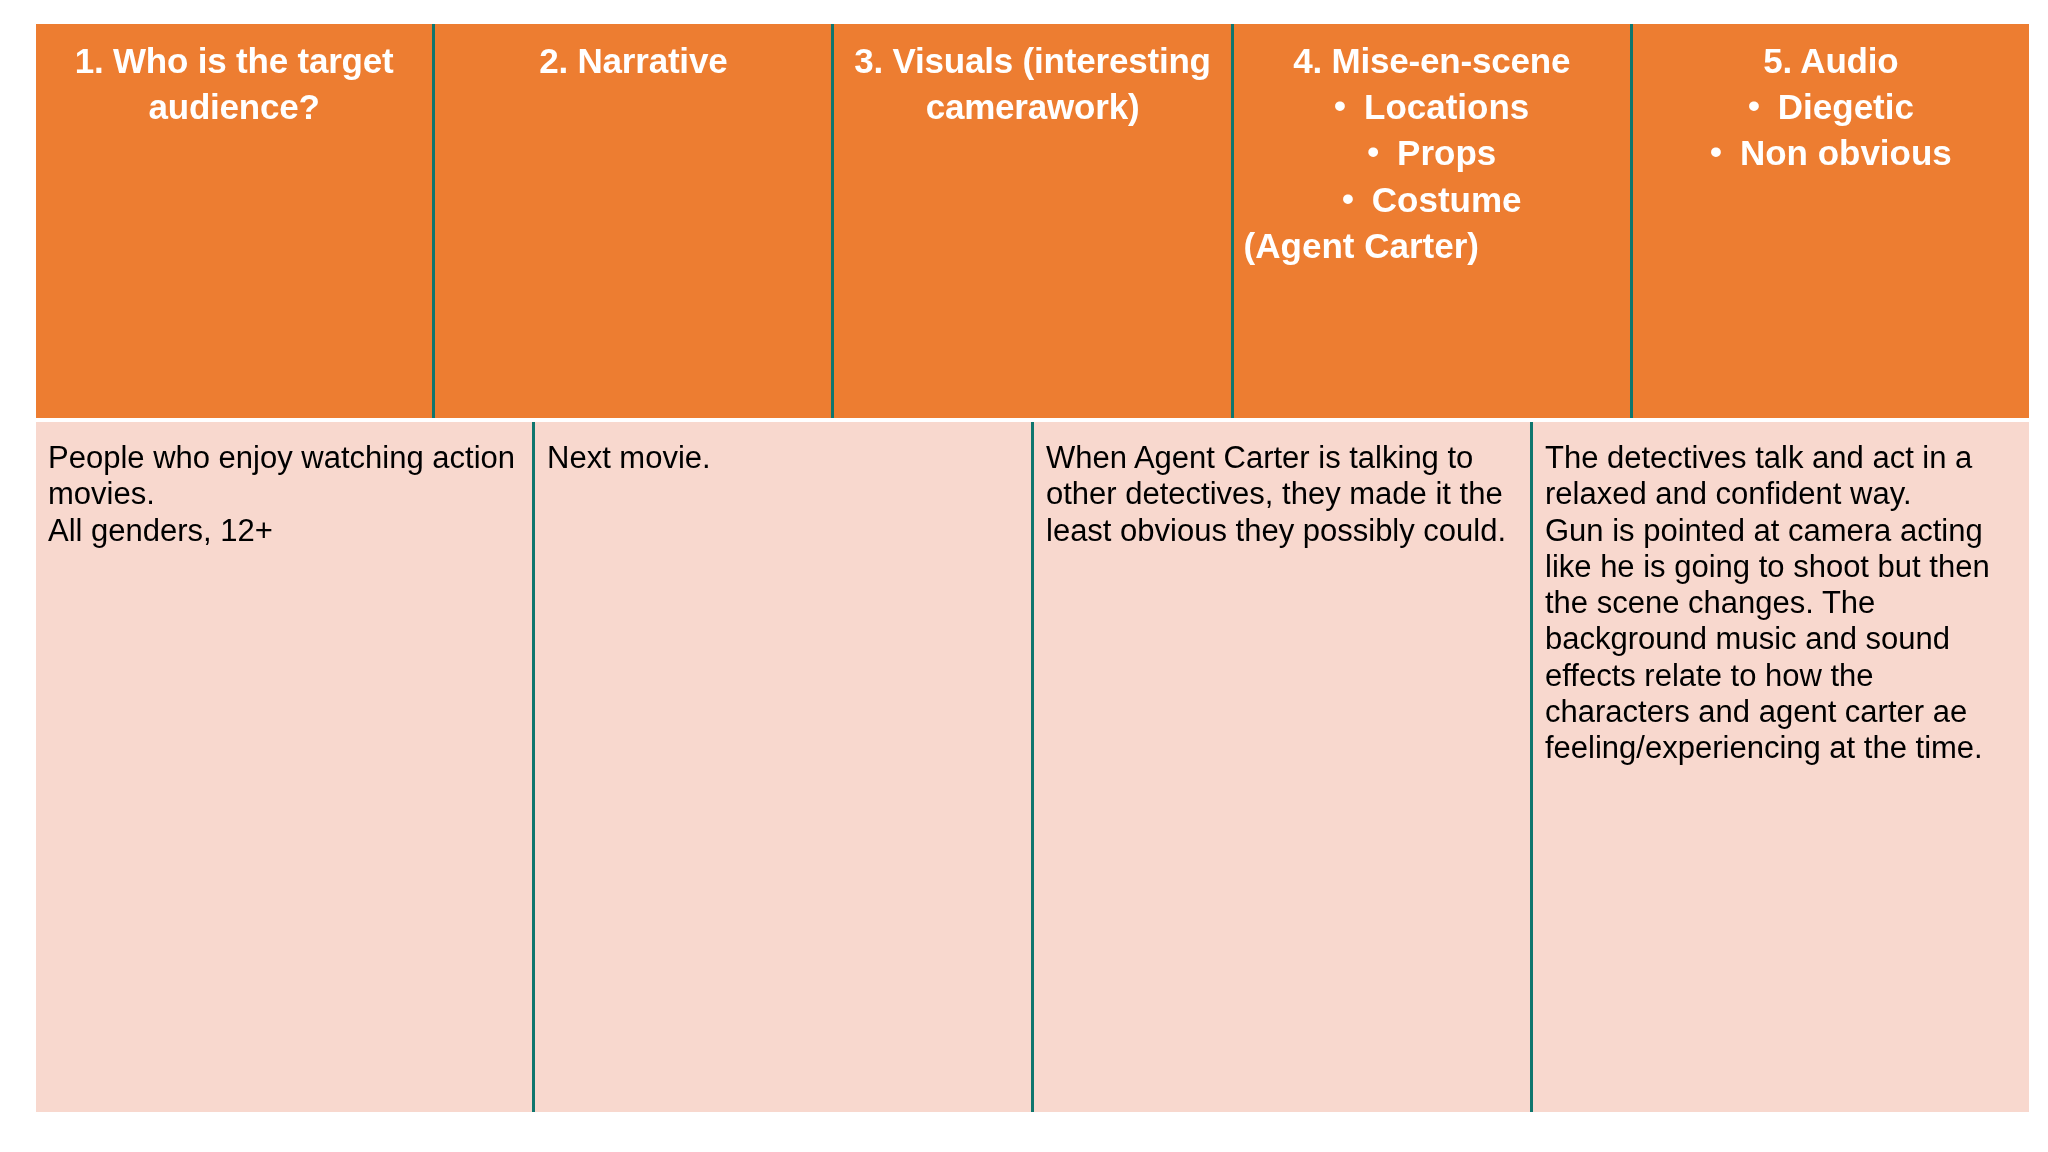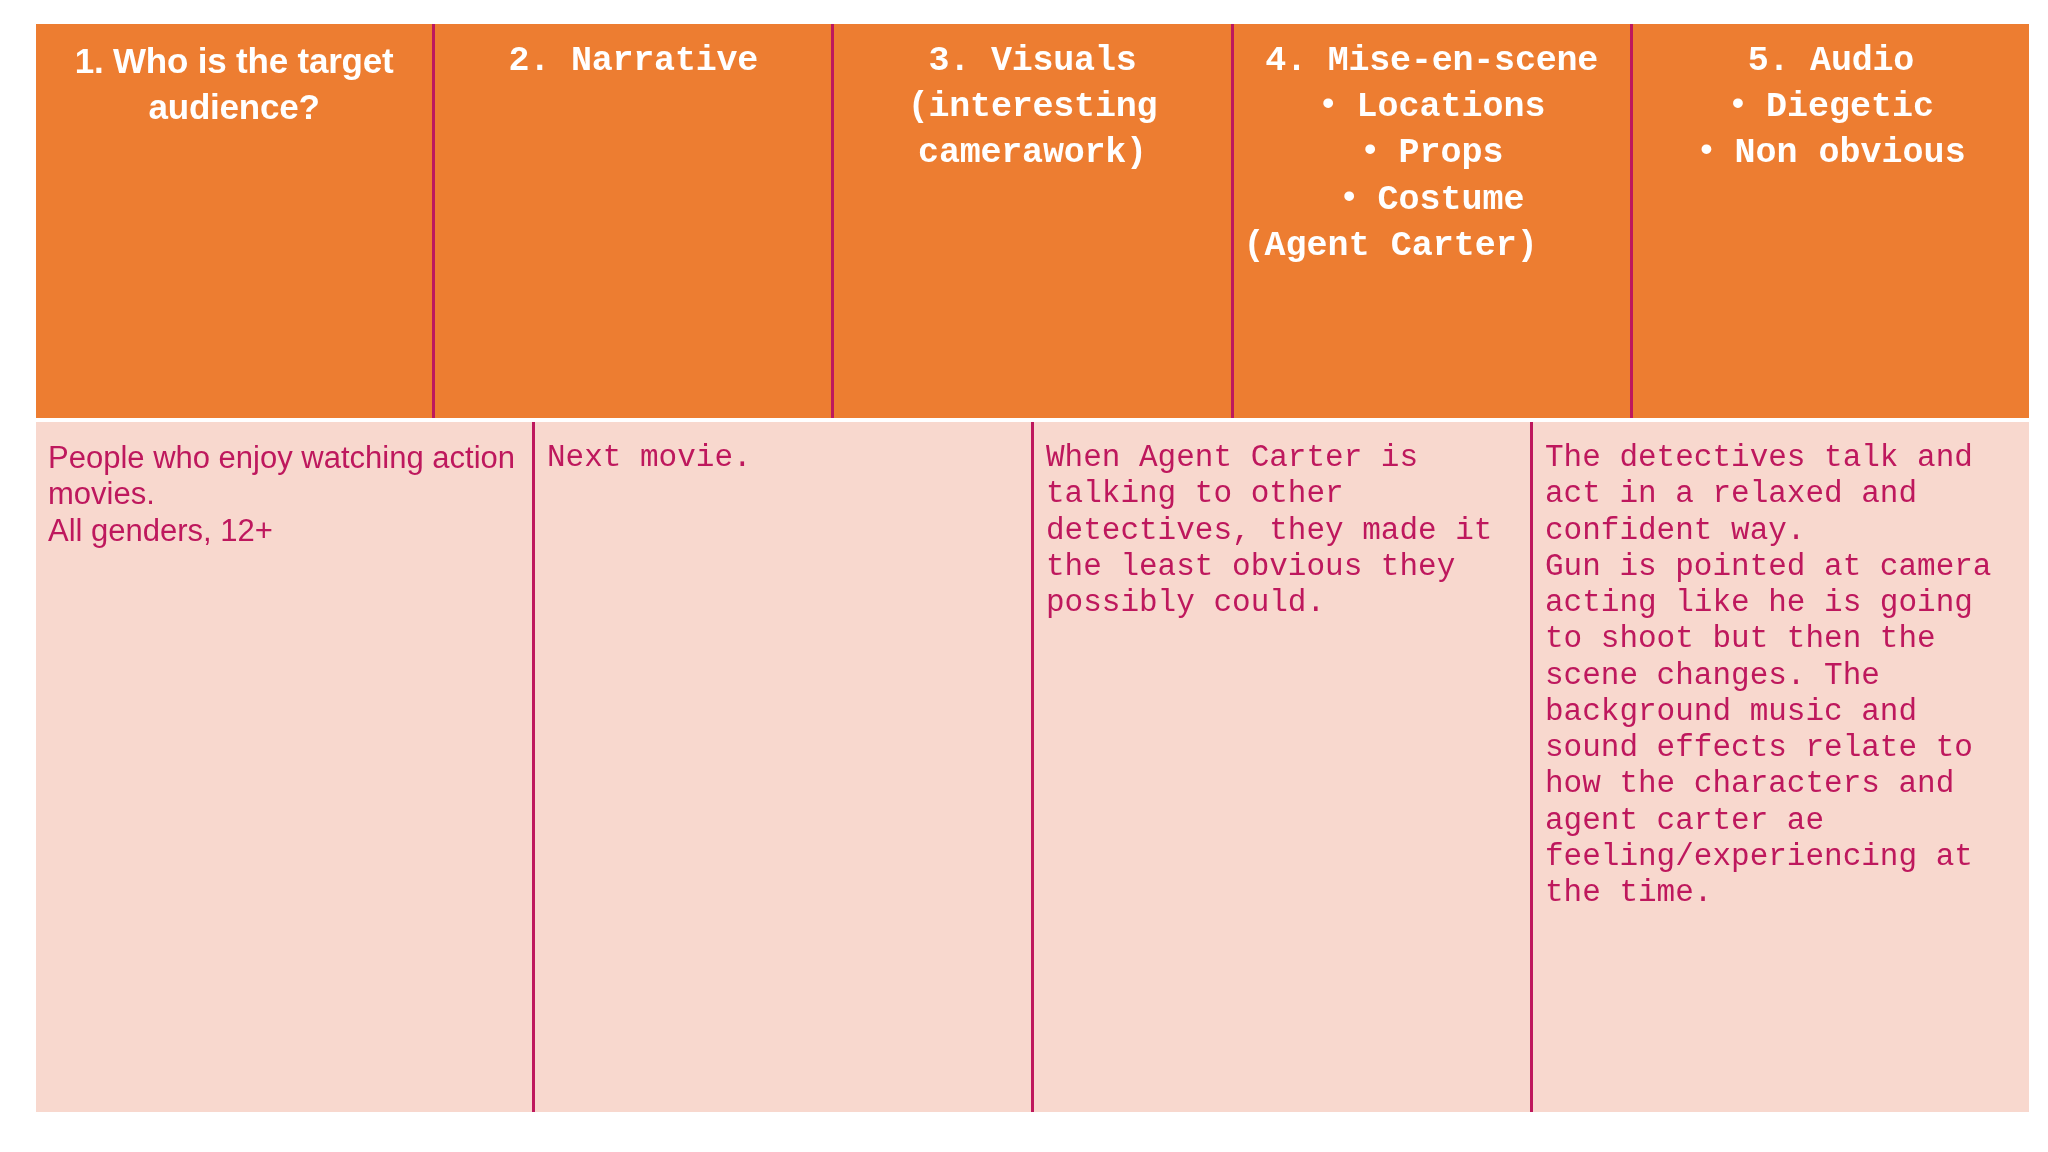--- a/index.html
+++ b/index.html
@@ -48,22 +48,21 @@
 
   .cell {
     box-sizing: border-box;
     flex: 1 1 0;
     min-width: 0;
     position: relative;
   }
 
   
   .cell + .cell {
-    border-left: 3px solid #be185d;
-    font-family: Liberation Mono, monospace;
+    border-left: 3px solid #0f766e;
   }
   
   #body-row {
     border-top: 4px solid #ffffff;
   }
 
   
   .header-cell {
     background: #ED7D31;
     color: #ffffff;
@@ -98,21 +97,21 @@
   .header-note {
     font-size: 35px;
     font-weight: bold;
     line-height: 1.32;
     text-align: left;
   }
 
   
   .body-cell {
     background: #F8D8CE;
-    color: #be185d;
+    color: #000000;
     padding: 18px 14px 0 12px;
   }
   .body-text {
     font-size: 31px;
     line-height: 1.17;
     white-space: pre-line;
     word-wrap: break-word;
   }
 </style>
 </head>

